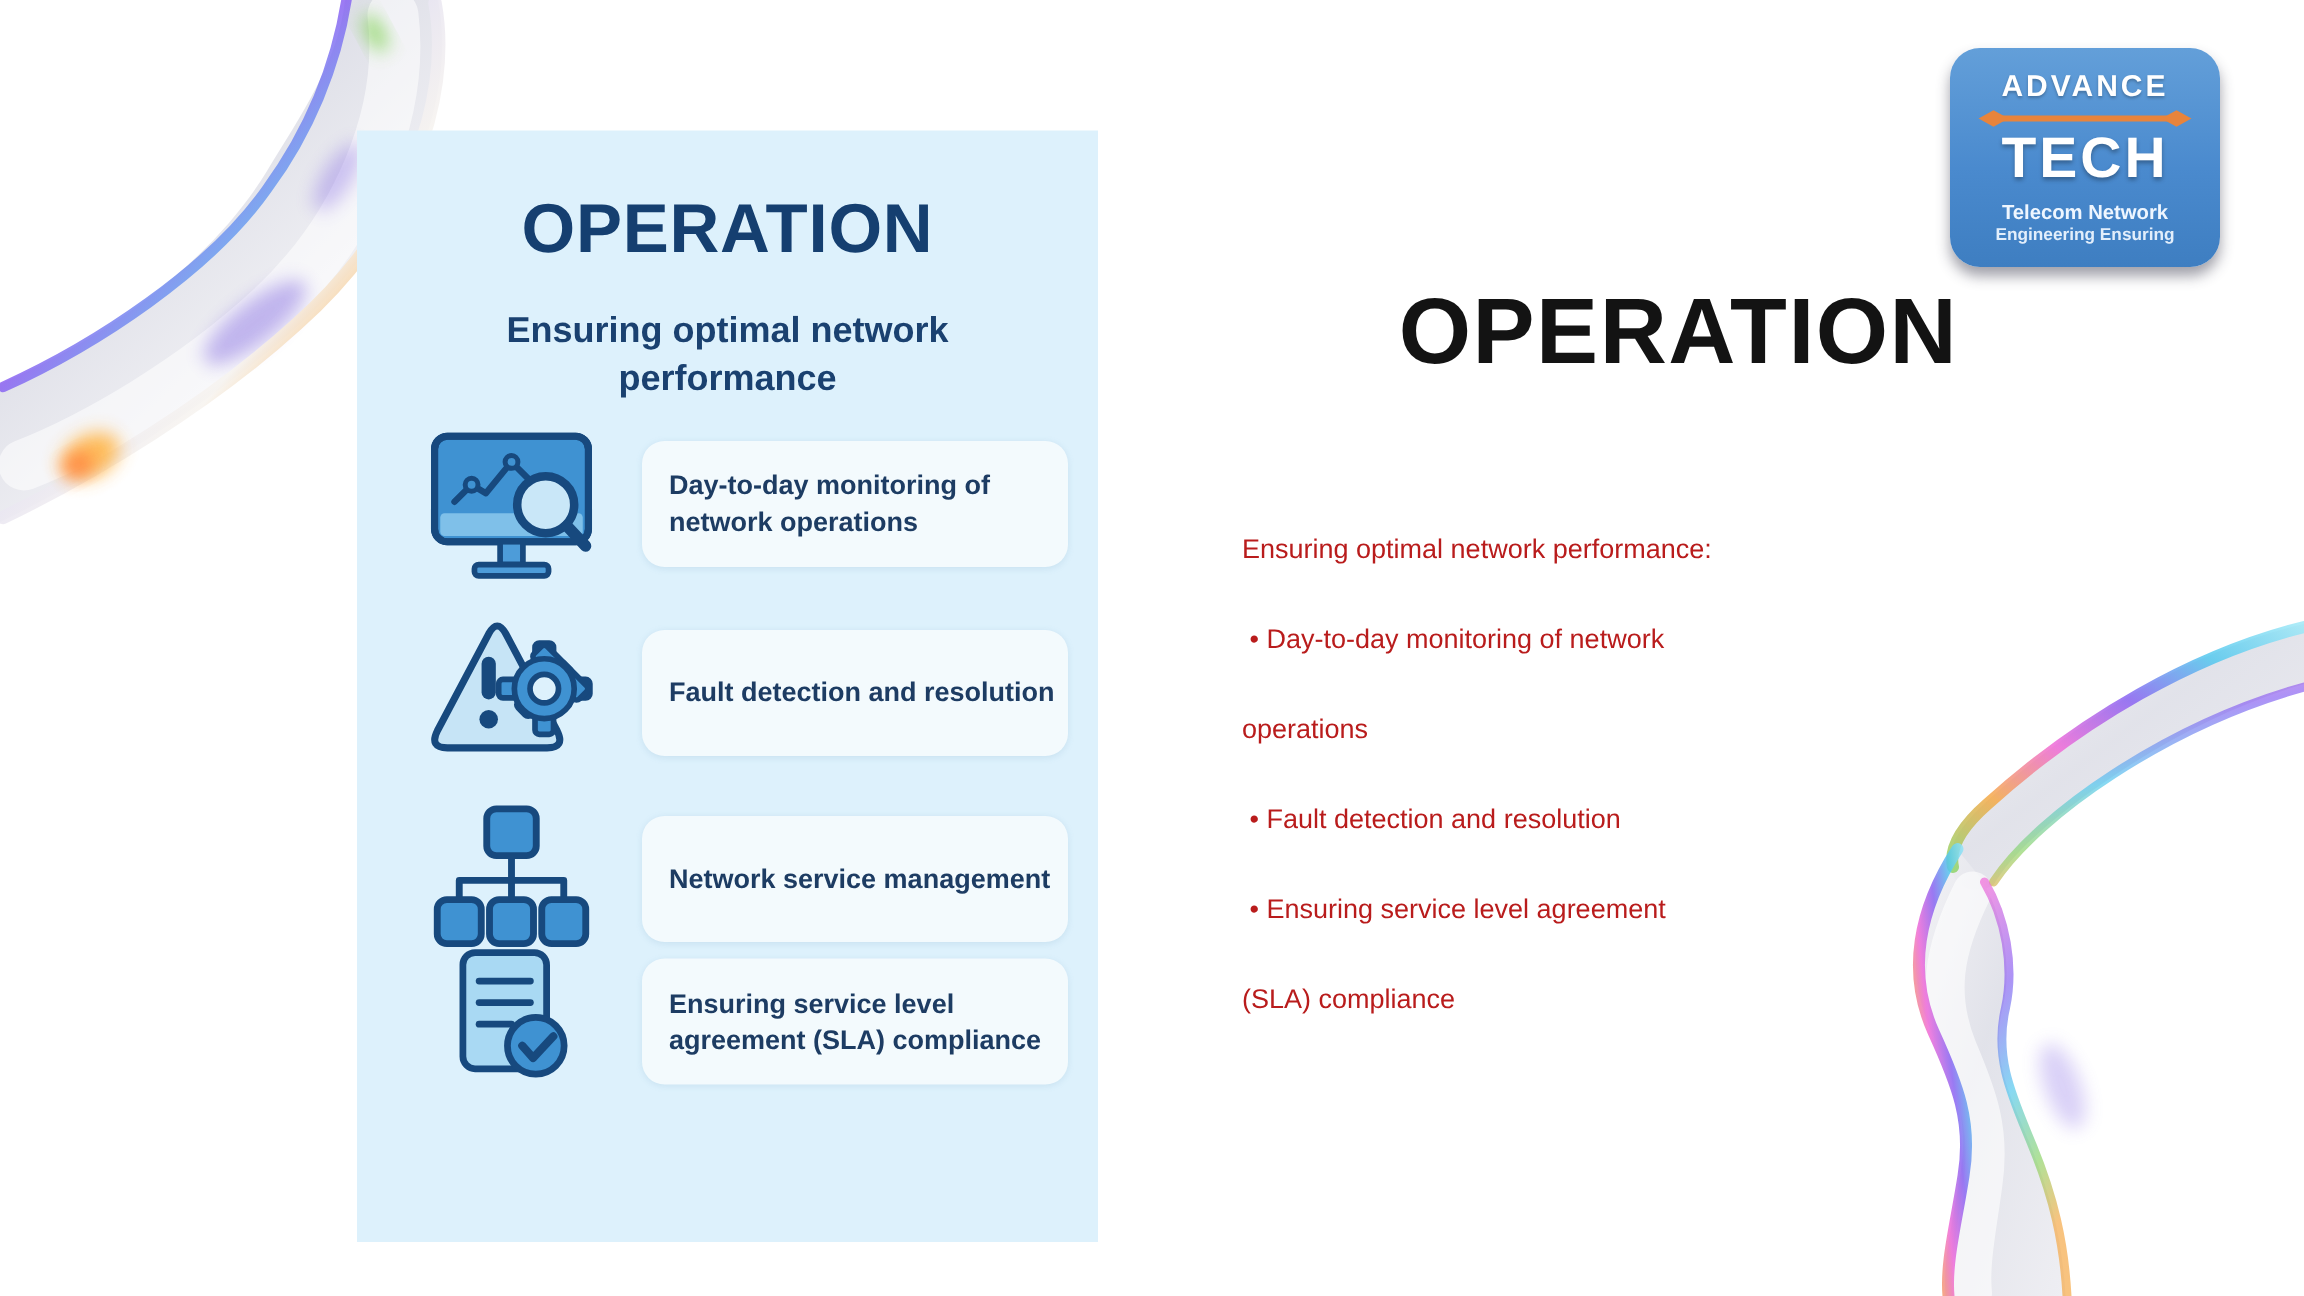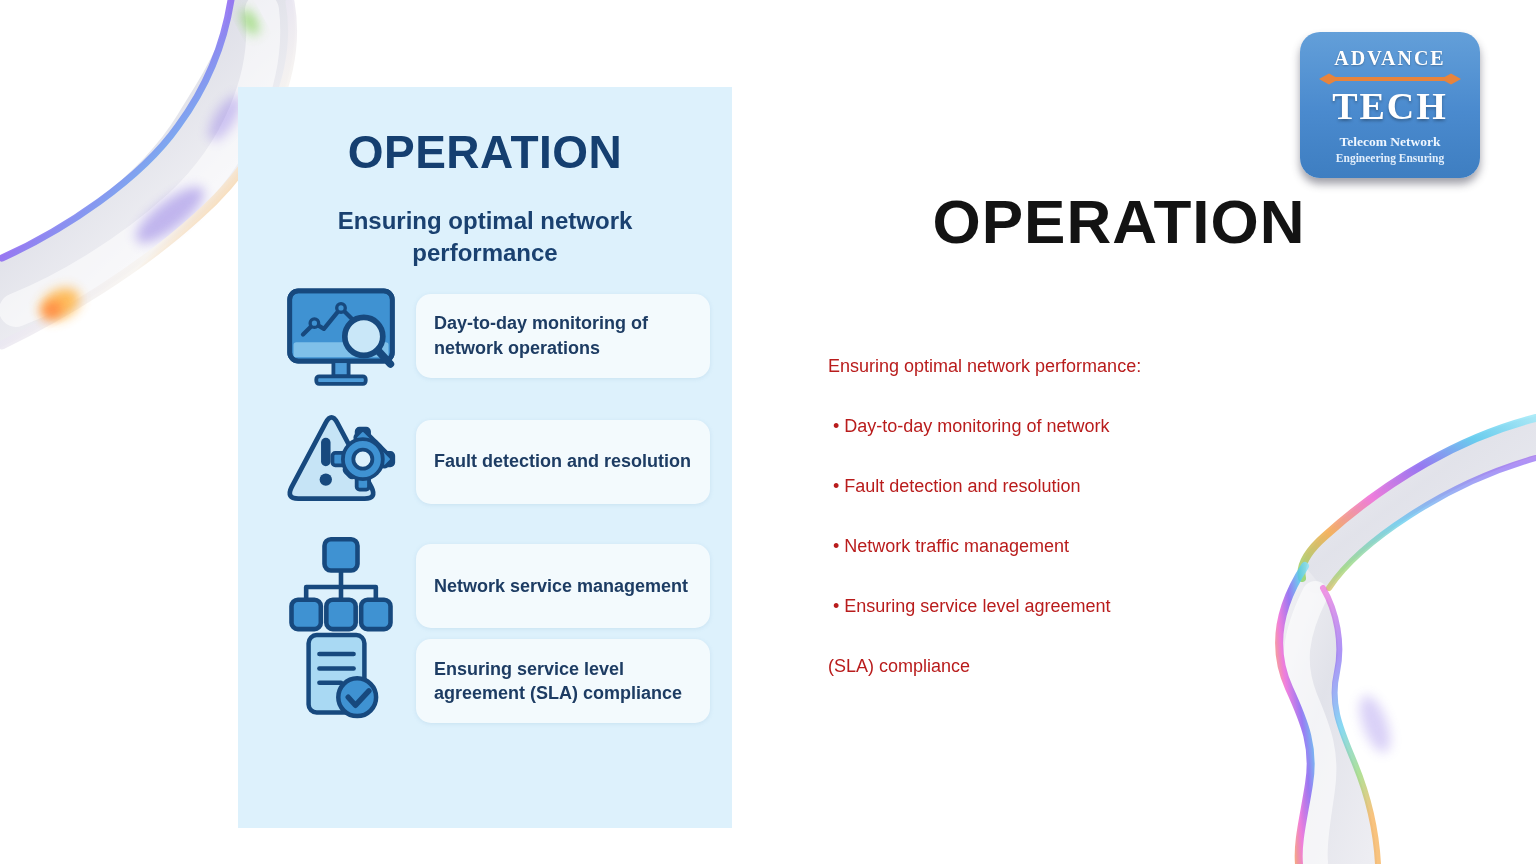--- a/index.html
+++ b/index.html
@@ -39,21 +39,21 @@
     font-weight: bold;
     line-height: 1.32;
     color: #1a4170;
   }
   .card-row {
     position: absolute;
     left: 44px;
     width: 430px;
     display: flex;
     align-items: center;
-    gap: 16px;
+    gap: 28px;
   }
   .row-1 { top: 196px; }
   .row-2 { top: 322px; }
   .row-3 { top: 448px; }
   .row-4 { top: 544px; }
   .icon-wrap {
     width: 118px;
     min-width: 118px;
     display: flex;
     justify-content: center;
@@ -82,21 +82,20 @@
     position: absolute;
     left: 1300px; top: 32px;
     width: 180px; height: 146px;
     border-radius: 20px;
     background: linear-gradient(180deg, #639fd9 0%, #4a8ace 55%, #3e7ec1 100%);
     box-shadow: 0 6px 9px rgba(45,45,65,0.45);
     z-index: 3;
     text-align: center;
     padding-top: 15px;
     color: #ffffff;
-    font-family: Liberation Serif, serif;
   }
   .logo-advance {
     font-size: 20px;
     font-weight: bold;
     letter-spacing: 2px;
     text-shadow: 0 1px 2px rgba(0,0,0,0.25);
   }
   .logo-divider { display: block; margin: 1px auto 0; }
   .logo-tech {
     font-size: 38px;
@@ -312,17 +311,17 @@
   <div class="logo-tech">TECH</div>
   <div class="logo-sub1">Telecom Network</div>
   <div class="logo-sub2">Engineering Ensuring</div>
 </div>
 
 <h1 class="main-title">OPERATION</h1>
 
 <div class="main-body">
   <div class="body-line">Ensuring optimal network performance:</div>
   <div class="body-line"> • Day-to-day monitoring of network</div>
+  <div class="body-line">operations</div>
   <div class="body-line"> • Fault detection and resolution</div>
-  <div class="body-line"> • Network traffic management</div>
   <div class="body-line"> • Ensuring service level agreement</div>
   <div class="body-line">(SLA) compliance</div>
 </div>
 
 </body></html>

